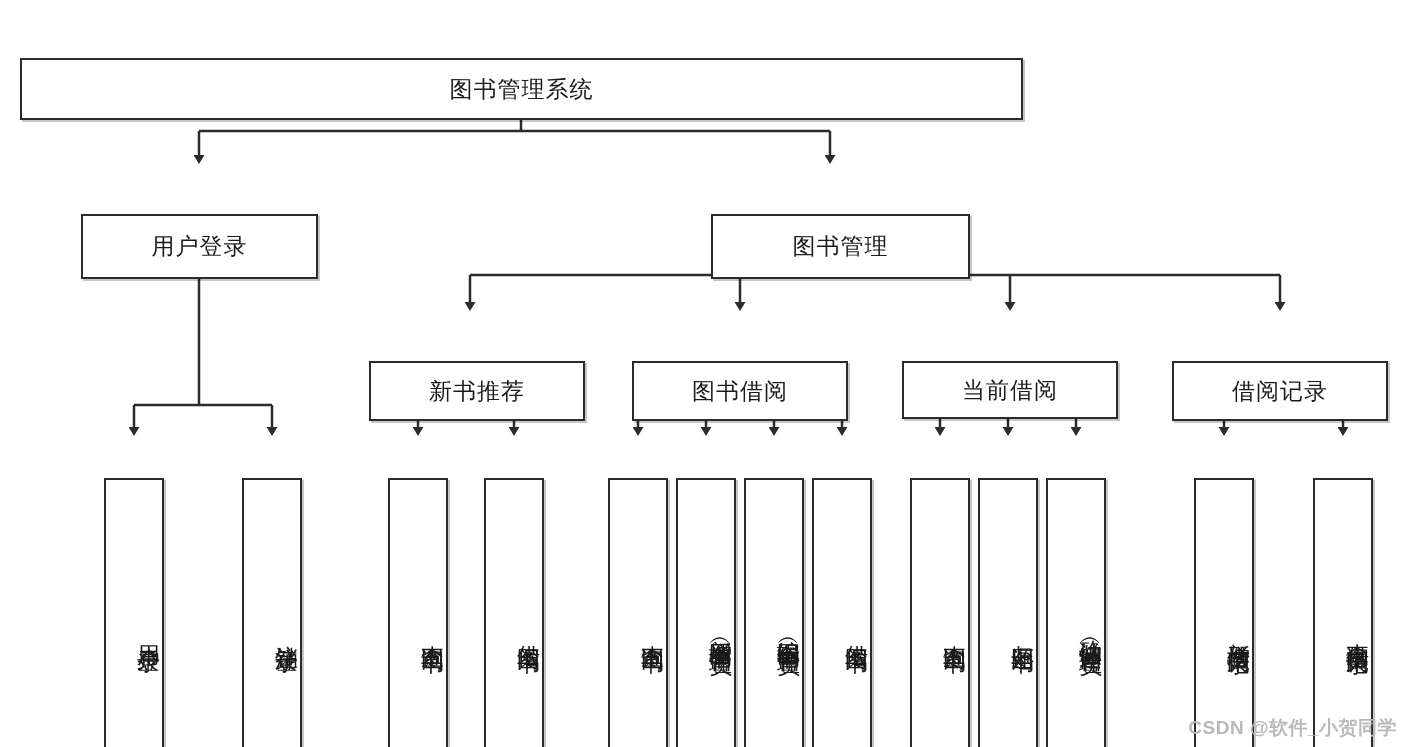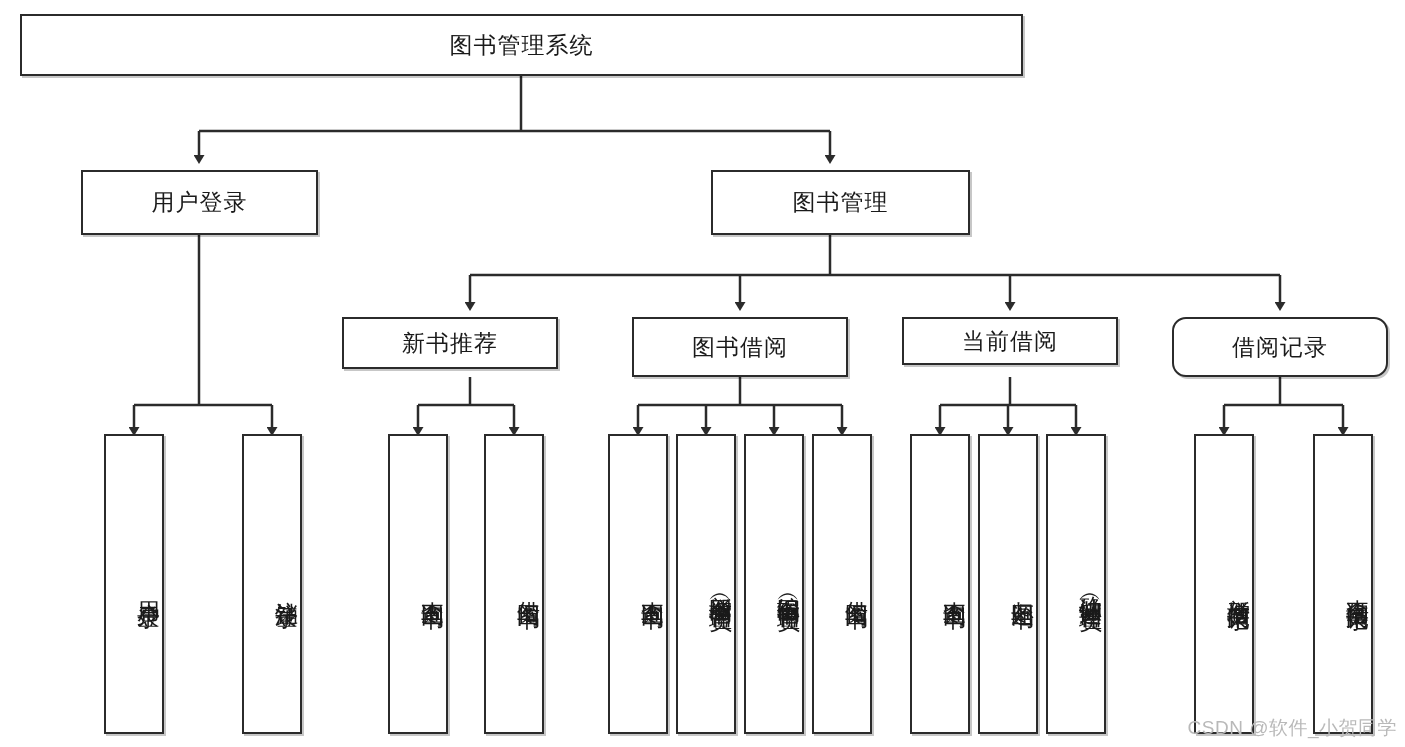--- a/index.html
+++ b/index.html
@@ -28,20 +28,21 @@
     position: absolute;
     box-sizing: border-box;
     background: #ffffff;
     border: 2px solid #2b2b2b;
     box-shadow: 2px 2px 0 rgba(0,0,0,0.22);
     display: flex;
     align-items: center;
     justify-content: center;
     color: #1a1a1a;
     z-index: 2;
+    margin-top: 44px;
   }
   .node.horiz {
     font-size: 23px;
     letter-spacing: 1px;
   }
   .node.vert {
     writing-mode: vertical-rl;
     text-orientation: upright;
     font-size: 23px;
     line-height: 1.18;
@@ -56,20 +57,21 @@
   }
   #watermark {
     position: absolute;
     right: 8px;
     bottom: 6px;
     font-size: 19px;
     color: #b9b9b9;
     letter-spacing: 0.5px;
     z-index: 3;
     white-space: nowrap;
+    font-weight: bold;
   }
 </style>
 </head>
 <body>
 
 <div id="canvas">
 
   <svg id="edges" viewBox="0 0 1405 747" xmlns="http://www.w3.org/2000/svg">
     <defs>
       <marker id="arrow" markerWidth="9" markerHeight="11" refX="1" refY="5.5" orient="auto" markerUnits="userSpaceOnUse">
@@ -124,30 +126,30 @@
     <span>图书管理系统</span>
   </div>
 
   <div class="node horiz" style="left:81px; top:170px; width:237px; height:65px;">
     <span>用户登录</span>
   </div>
   <div class="node horiz" style="left:711px; top:170px; width:259px; height:65px;">
     <span>图书管理</span>
   </div>
 
-  <div class="node horiz" style="left:342px; top:317px; width:216px; height:52px;">
+  <div class="node horiz" style="left:369px; top:317px; width:216px; height:60px;">
     <span>新书推荐</span>
   </div>
   <div class="node horiz" style="left:632px; top:317px; width:216px; height:60px;align-items:center;">
     <span>图书借阅</span>
   </div>
-  <div class="node horiz" style="left:902px; top:317px; width:216px; height:48px;">
+  <div class="node horiz" style="left:902px; top:317px; width:216px; height:58px;">
     <span>当前借阅</span>
   </div>
-  <div class="node horiz" style="left:1172px; top:317px; width:216px; height:60px;border-radius:14px;">
+  <div class="node horiz" style="left:1172px; top:317px; width:216px; height:60px;">
     <span>借阅记录</span>
   </div>
 
   <div class="node vert" style="left:104px; top:434px; width:60px; height:300px;">
     <span>用户登录</span>
   </div>
   <div class="node vert" style="left:242px; top:434px; width:60px; height:300px;">
     <span>注销登录</span>
   </div>
 

